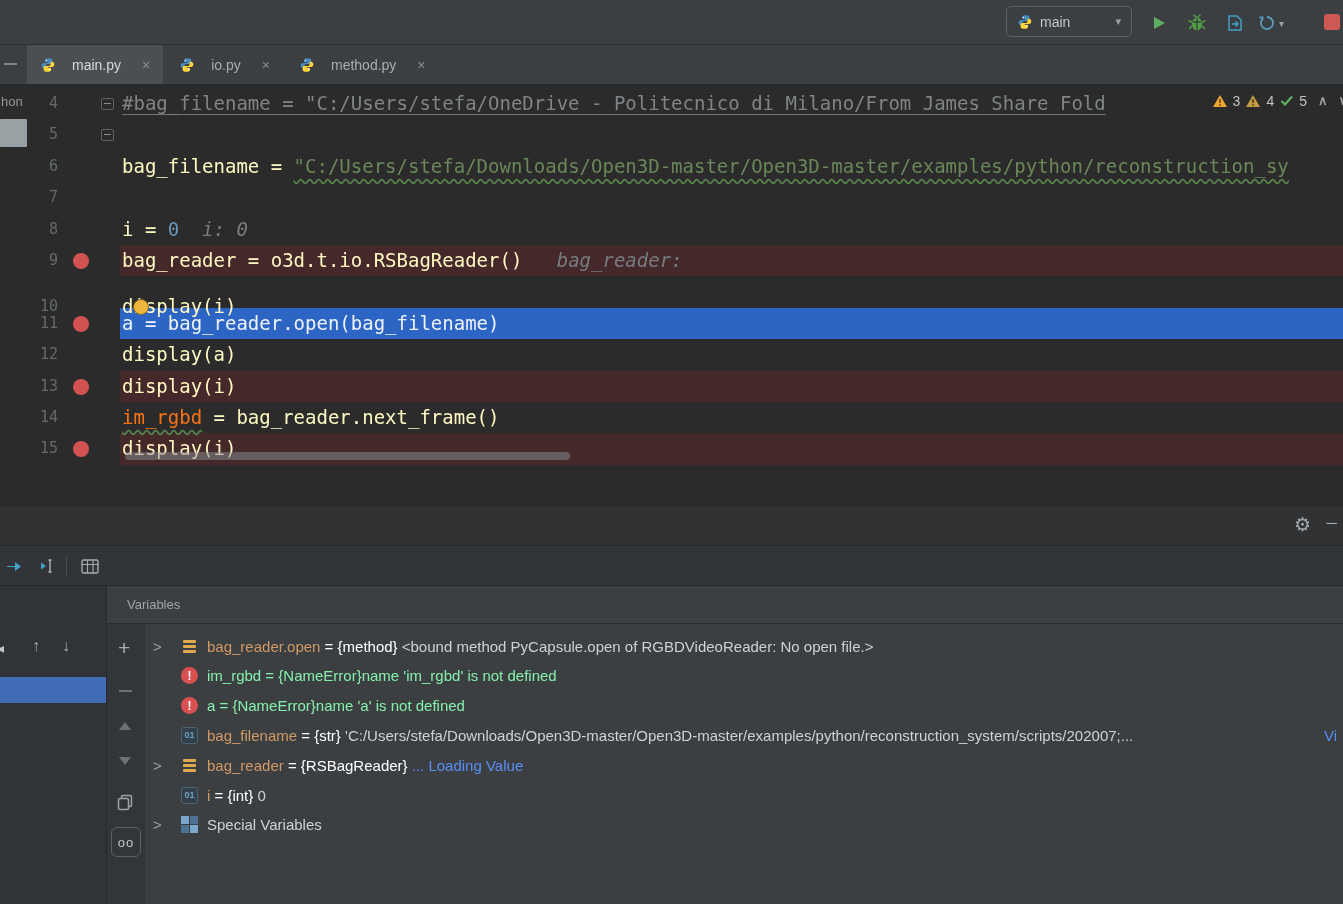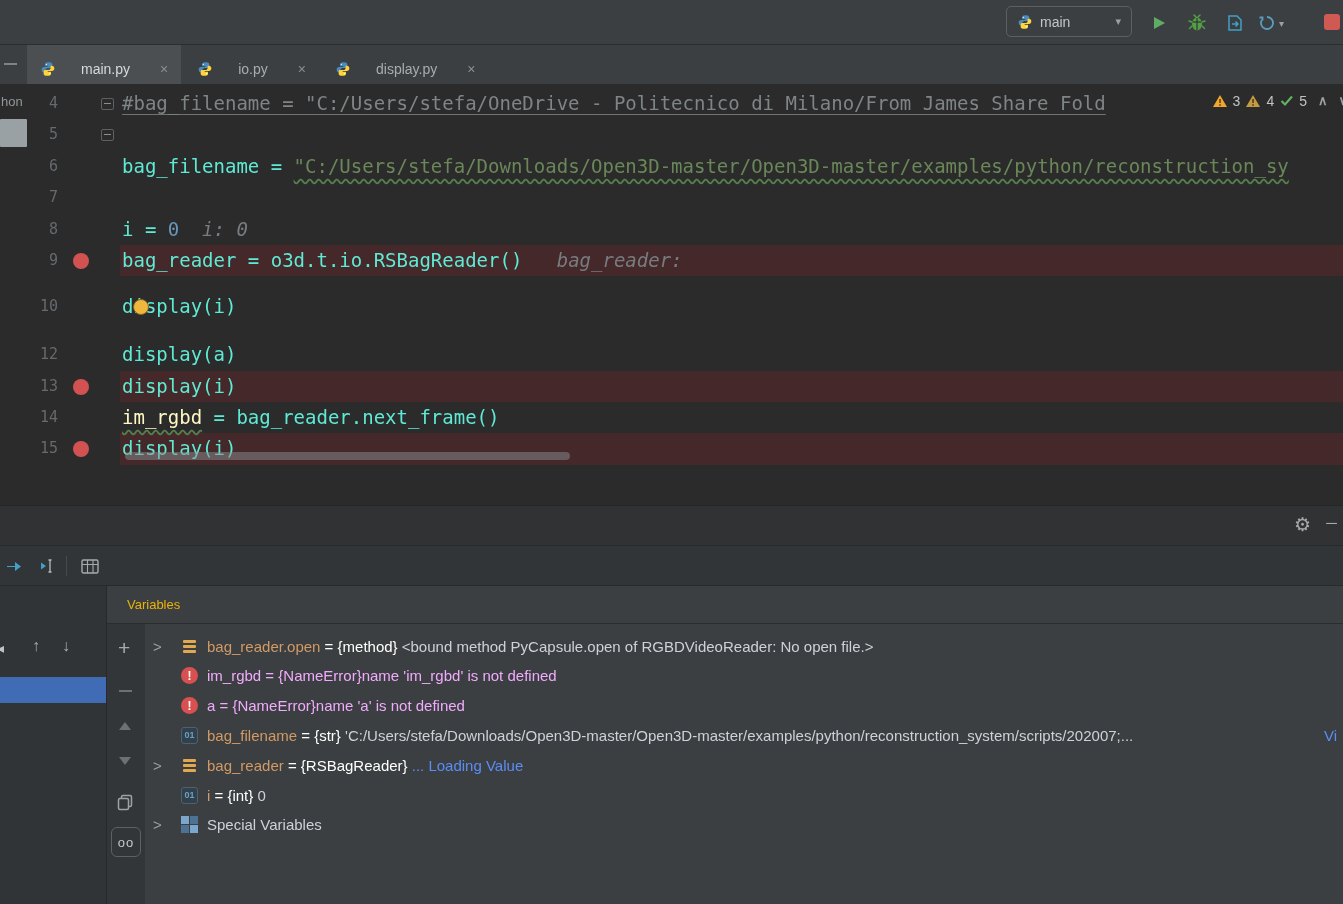--- a/index.html
+++ b/index.html
@@ -10,42 +10,42 @@
   .runcfg{position:absolute;left:1006px;top:6px;width:126px;height:31px;border:1px solid #5c6062;border-radius:5px;display:flex;align-items:center;gap:7px;padding:0 10px;color:#c3c5c7;font-size:14px;cursor:default}
   .runcfg .dd{color:#9da0a2;font-size:11px;margin-left:auto}
   .tbtn{position:absolute;top:10px;width:26px;height:26px;display:flex;align-items:center;justify-content:center}
   #run-btn{left:1146px}#debug-btn{left:1184px}#cov-btn{left:1222px}#prof-btn{left:1252px;width:38px;gap:3px}
   #stop-btn{position:absolute;left:1324px;top:14px;width:16px;height:16px;background:#ce5a53;border-radius:3px}
   #prof-btn .dd{color:#9da0a2;font-size:10px}
 
   
   #tabbar{position:absolute;left:0;top:45px;width:100%;height:40px;background:#3c3f41;border-bottom:1px solid #282a2c;display:flex;align-items:stretch;padding-left:27px;z-index:9}
   .tabbar-dash{position:absolute;left:4px;top:63px;width:13px;height:2px;background:#808385;z-index:11}
-  .tab{display:flex;gap:25px;padding:16px 13px;font-size:14px;color:#a9acae;position:relative}
+  .tab{display:flex;align-items:center;gap:16px;padding:16px 13px;font-size:14px;color:#a9acae;position:relative}
   .tab.active{background:#4b4f52;color:#d7d9db}
   .tab .close{color:#8c8f91;font-size:14px;margin-left:5px}
   .tab + .tab{margin-left:3px}
   .py-icon{width:16px;height:16px;display:inline-flex;flex:none}
 
   
   #editor{position:absolute;left:0;top:85px;width:100%;height:420px;background:#2b2b2b;overflow:hidden}
   .ed-row{position:absolute;left:0;width:100%;height:31.4px}
   .ed-row .hl{position:absolute;left:120px;right:0;top:0;bottom:0}
   .ed-row.bp .hl{background:#45282a}
   .ed-row.exec .hl{background:#2d65c5}
   .lnum{position:absolute;left:14px;width:44px;text-align:right;color:#646a6e;font-family:"DejaVu Sans Mono",monospace;font-size:15px;line-height:31.4px}
   .bpdot{position:absolute;left:73px;top:8px;width:16px;height:16px;border-radius:50%;background:#d25252}
   .fold{position:absolute;left:101px;top:10px;width:13px;height:12px;border:1px solid #5d6163;border-radius:2px}
   .fold::after{content:"";position:absolute;left:2px;right:2px;top:4px;height:1px;background:#8a8d8f}
   .bulb{position:absolute;left:133px;top:8px;width:16px;height:16px;border-radius:50%;background:#f0b73e;border:1px solid #7d6420;z-index:4}
   .code{position:absolute;left:122px;top:0;white-space:pre;font-family:"DejaVu Sans Mono",monospace;font-size:19px;line-height:31.4px;z-index:2}
   .tok-comment{color:#7f8487;text-decoration:underline;text-decoration-color:#6e7377;text-underline-offset:4px}
   .tok-string{color:#6a8759;text-decoration:underline wavy #55804c;text-underline-offset:5px}
-  .tok-typo{color:#fef9c3;text-decoration:underline wavy #55804c;text-underline-offset:5px}
-  .tok-plain{color:#5eead4}
+  .tok-typo{color:#f97316;text-decoration:underline wavy #55804c;text-underline-offset:5px}
+  .tok-plain{color:#fef9c3}
   .tok-number{color:#6897bb}
   .tok-hint{color:#777c80;font-style:italic}
   .ed-row.exec .tok-plain{color:#eef3fa}
   #hscroll{position:absolute;left:125px;top:367px;width:445px;height:8px;background:#8a8d90;opacity:.5;border-radius:4px;z-index:5}
   #stripe{position:absolute;left:1px;top:9px;color:#8f979c;font-size:13px;z-index:6}
   #gblock{position:absolute;left:0;top:34px;width:27px;height:28px;background:#9aa1a5;z-index:6;border-radius:1px}
   #insp{position:absolute;right:0;top:0;height:31px;display:flex;align-items:center;gap:5px;padding-right:2px;z-index:6;font-size:14px;color:#c0c2c4}
   #insp .ic{display:flex;align-items:center}
   #insp .chev{color:#9da0a2;font-size:13px;font-weight:bold;margin-left:6px}
 
@@ -63,38 +63,38 @@
   .frames .collapse{position:absolute;left:-3px;top:54px;color:#c0c3c5;font-size:14px}
   .sel-row{position:absolute;left:0;top:91px;width:100%;height:26px;background:#3f6cb5}
   .vtools{position:absolute;left:107px;top:38px;width:38px;height:281px;background:#333639}
   .vtools .add{position:absolute;left:11px;top:12px;font-size:21px;color:#a7aaac}
   .vtools .rem{position:absolute;left:12px;top:66px;width:13px;height:2px;background:#6e7173}
   .tri{width:0;height:0;border-left:6px solid transparent;border-right:6px solid transparent;position:absolute;left:12px}
   .tri.up{top:98px;border-bottom:8px solid #6e7173}
   .tri.down{top:133px;border-top:8px solid #6e7173}
   .copyic{position:absolute;left:10px;top:170px}
   .oo-btn{position:absolute;left:4px;top:203px;width:30px;height:30px;border:1px solid #5d6163;border-radius:6px;color:#c6c9cb;font-size:13px;display:flex;align-items:center;justify-content:center;letter-spacing:1px}
-  .vars-head{position:absolute;left:107px;top:0;right:0;height:38px;background:#3c3f41;border-bottom:1px solid #2a2c2e;display:flex;align-items:center;padding-left:20px;color:#eab308;font-size:13px}
+  .vars-head{position:absolute;left:107px;top:0;right:0;height:38px;background:#3c3f41;border-bottom:1px solid #2a2c2e;display:flex;align-items:center;padding-left:20px;color:#a3a3a3;font-size:13px}
   .vars-list{position:absolute;left:145px;top:38px;right:0;bottom:0;background:#3c3f41;overflow:hidden;font-size:15px}
   .var-row{position:absolute;left:0;right:0;height:30px;display:flex;align-items:center;padding-left:8px;white-space:nowrap;overflow:hidden}
   .vchev{width:28px;color:#9ea1a3;font-size:15px;flex:none}
   .vspacer{width:28px;flex:none}
   .vicon{flex:none;margin-right:9px;display:inline-flex;align-items:center;justify-content:center}
   .vicon.method{width:17px;height:17px;flex-direction:column;justify-content:center;gap:2px}
   .vicon.method i{display:block;width:13px;height:3px;background:#e0a94f;border-radius:1px}
   .vicon.error{width:17px;height:17px;background:#d85050;border-radius:50%;color:#fff;font-weight:bold;font-size:12px}
   .vicon.num{width:17px;height:17px;background:#31404a;border:1px solid #4d6270;color:#6e9fc4;font-size:9px;font-weight:bold;border-radius:3px}
   .vicon.grid{display:inline-grid;grid-template-columns:8px 8px;gap:1px}
   .vicon.grid i{width:8px;height:8px}
   .vicon.grid i:nth-child(1),.vicon.grid i:nth-child(4){background:#7ba7cc}
   .vicon.grid i:nth-child(2),.vicon.grid i:nth-child(3){background:#4e7294}
   .v-name{color:#d19a66}
   .v-dim{color:#ffffff}
   .v-val{color:#ccd2d8}
-  .v-err{color:#f0abfc}
+  .v-err{color:#86efac}
   .v-link{color:#5a8df5}
   .vright{position:absolute;right:6px;color:#5a8df5}
 </style>
 </head>
 <body>
 
 <div id="toolbar">
   <div class="runcfg">
     <span class="py-icon">
         <svg width="16" height="16" viewBox="0 0 48 48">
@@ -171,21 +171,21 @@
   </div>
   <div class="tab">
     <span class="py-icon">
         <svg width="16" height="16" viewBox="0 0 48 48">
           <path fill="#4b8bbe" d="M24 4c-5 0-9 2-9 6v6h10v2H12c-4 0-7 3-7 8s3 8 7 8h4v-6c0-4 3-7 7-7h9c3 0 5-2 5-5v-6c0-4-4-6-9-6h-4z"></path>
           <circle fill="#fff" cx="19" cy="10" r="2"></circle>
           <path fill="#ffd43b" d="M24 44c5 0 9-2 9-6v-6H23v-2h13c4 0 7-3 7-8s-3-8-7-8h-4v6c0 4-3 7-7 7h-9c-3 0-5 2-5 5v6c0 4 4 6 9 6h4z"></path>
           <circle fill="#fff" cx="29" cy="38" r="2"></circle>
         </svg>
       </span>
-    <span>display.py</span>
+    <span>method.py</span>
     <span class="close">×</span>
   </div>
 </div>
 
 <div id="editor">
   <span id="stripe">hon</span>
   <div id="gblock"></div>
   <div style="position:absolute;inset:0">
       <div class="ed-row" style="top: 3px;">
         <span class="lnum">4</span>
@@ -211,20 +211,26 @@
       <div class="ed-row bp" style="top: 160px;">
         <div class="hl"></div>
         <span class="lnum">9</span>
         <span class="bpdot"></span>
         <span class="code"><span class="tok-plain">bag_reader = o3d.t.io.RSBagReader()</span><span class="tok-hint">   bag_reader:</span></span>
       </div>
       <div class="ed-row" style="top: 191.4px; margin-top: 15px;">
         <span class="lnum">10</span>
         <span class="bulb"></span>
         <span class="code"><span class="tok-plain">display(i)</span></span>
+      </div>
+      <div class="ed-row exec" style="top: 222.8px;">
+        <div class="hl"></div>
+        <span class="lnum">11</span>
+        <span class="bpdot"></span>
+        <span class="code"><span class="tok-plain">a = bag_reader.open(bag_filename)</span></span>
       </div>
       <div class="ed-row" style="top: 254.2px;">
         <span class="lnum">12</span>
         <span class="code"><span class="tok-plain">display(a)</span></span>
       </div>
       <div class="ed-row bp" style="top: 285.6px;">
         <div class="hl"></div>
         <span class="lnum">13</span>
         <span class="bpdot"></span>
         <span class="code"><span class="tok-plain">display(i)</span></span>

